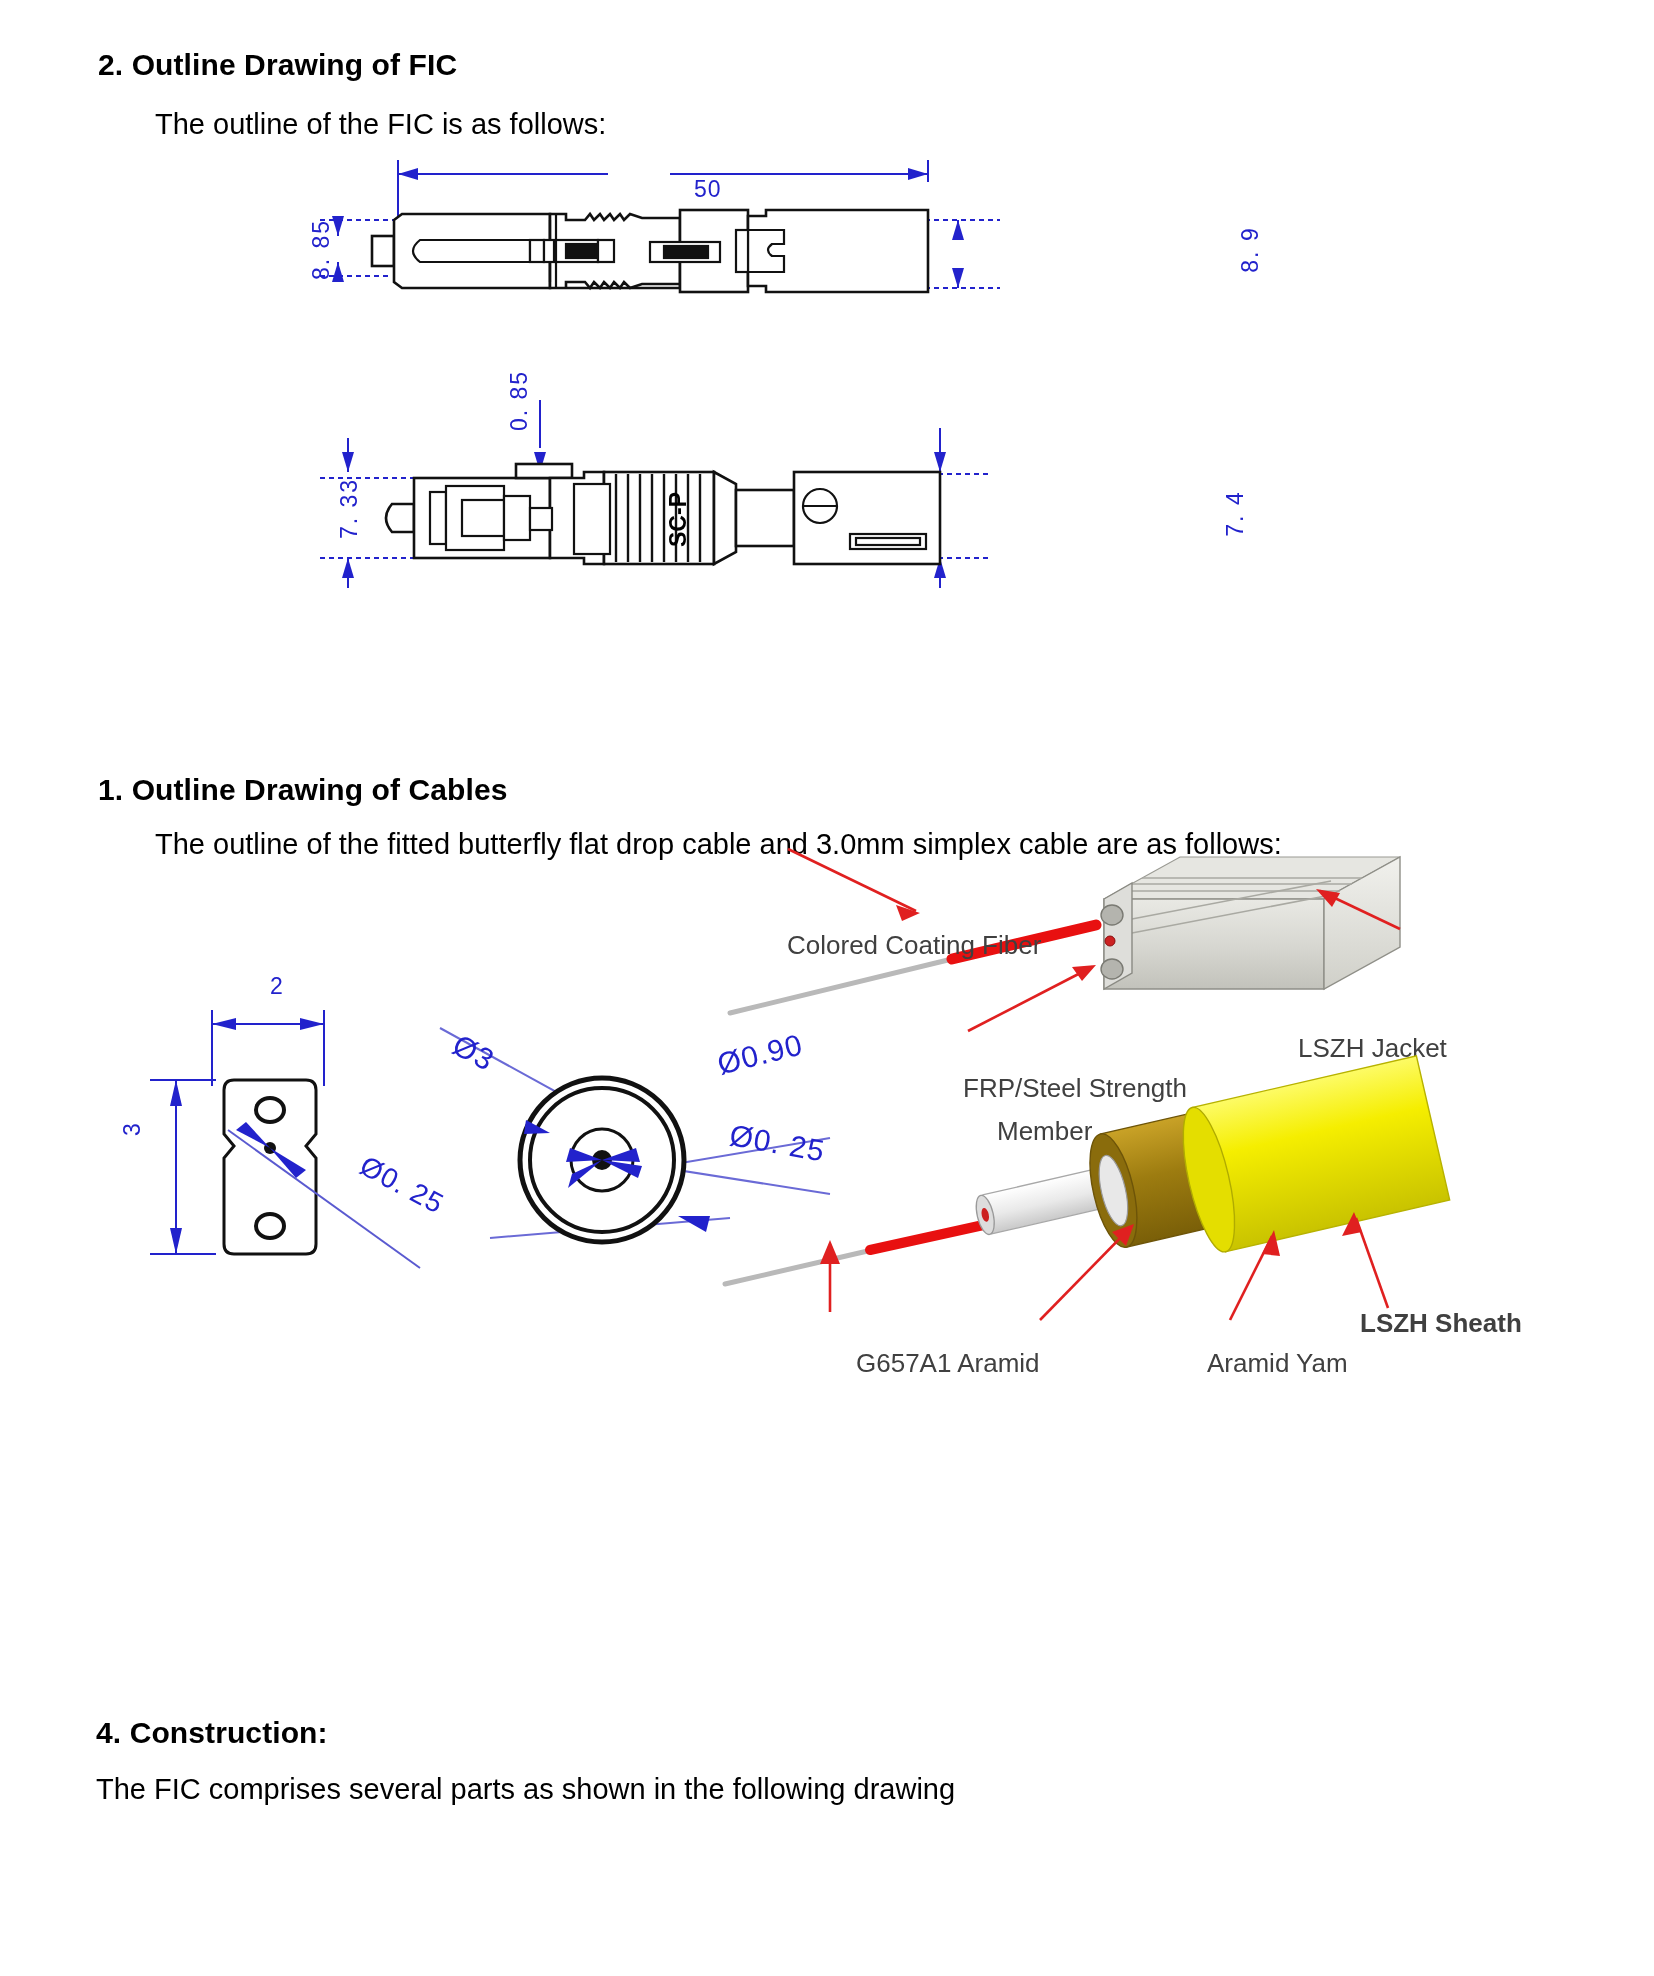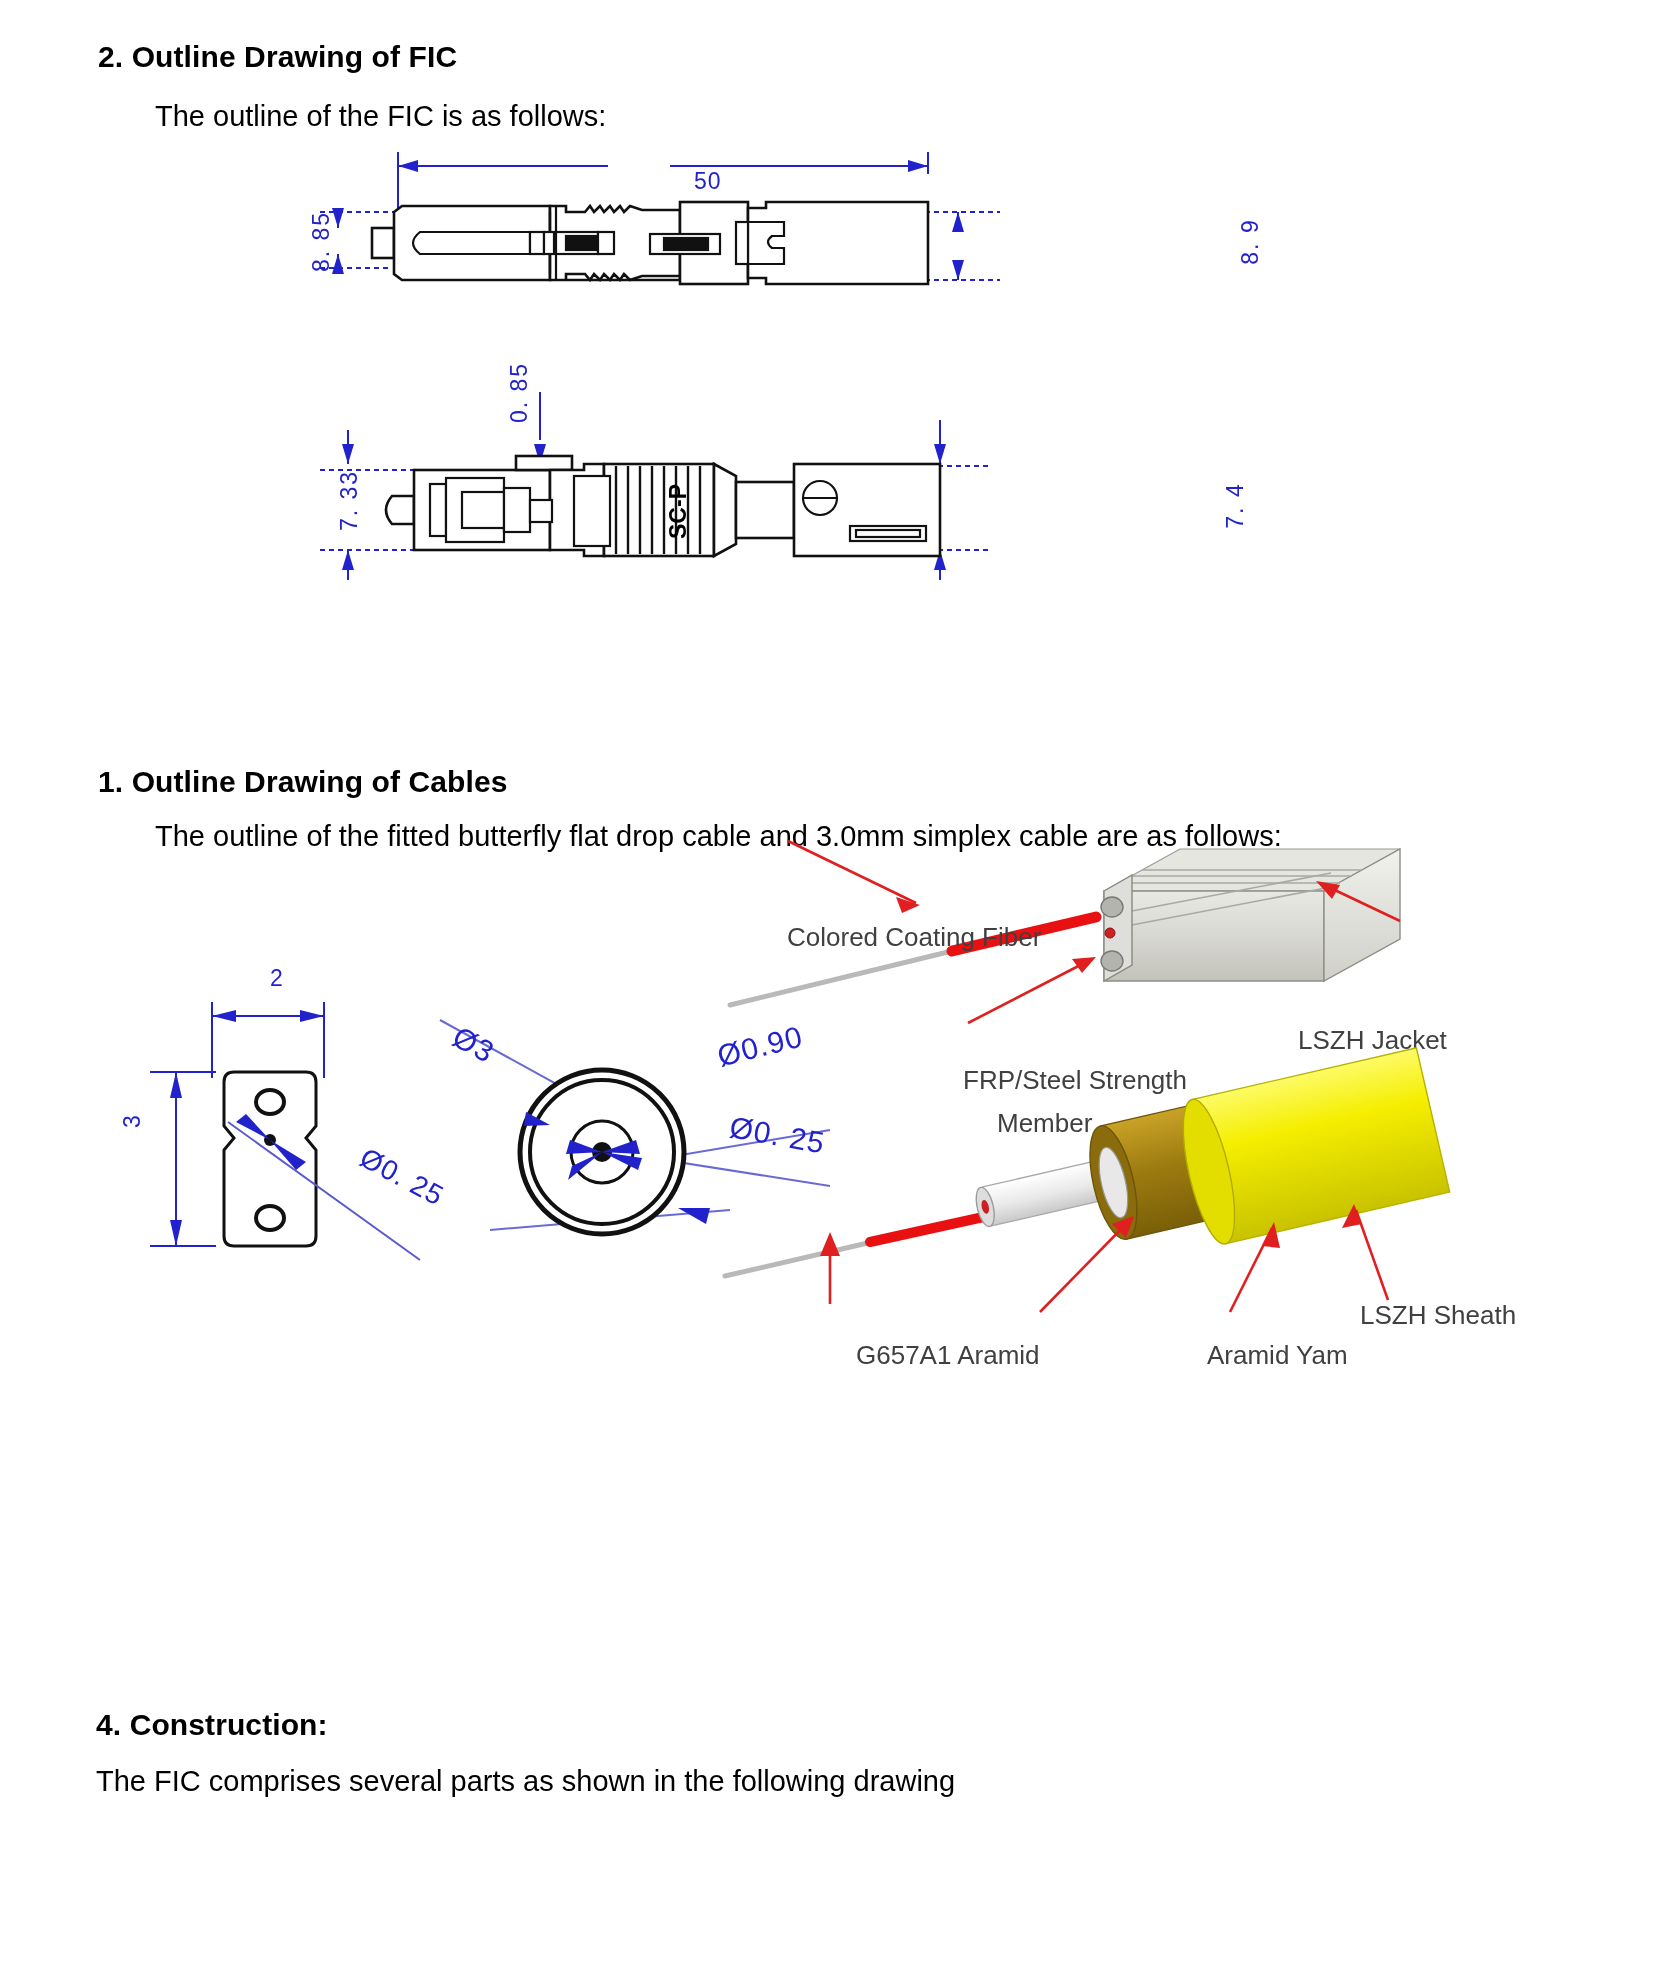--- a/index.html
+++ b/index.html
@@ -1,21 +1,21 @@
 <!DOCTYPE html>
 <html><head>
 <meta charset="utf-8">
 <style>
   html,body{margin:0;padding:0;background:#ffffff;}
   body{
     width:1654px;height:1976px;position:relative;overflow:hidden;
     font-family:"Liberation Sans","DejaVu Sans",sans-serif;
     color:#000;
   }
-  .abs{position:absolute;}
+  .abs{position:absolute;margin-top:8px;}
 
   
   .h-sec{
     font-size:30px;font-weight:bold;letter-spacing:.1px;white-space:nowrap;
   }
   .p-sec{
     font-size:29px;font-weight:normal;white-space:nowrap;
   }
 
   
@@ -393,16 +393,16 @@
       <polygon points="-70,172 -80,196 -60,196"></polygon>
       <polygon points="234,156 212,164 226,178"></polygon>
       <polygon points="374,162 362,186 380,188"></polygon>
       <polygon points="454,144 442,168 462,164"></polygon>
     </g>
   </svg>
 </div>
 
 <div class="abs lbl" style="left:856px;top:1340px;">G657A1 Aramid</div>
 <div class="abs lbl" style="left:1207px;top:1340px;">Aramid Yam</div>
-<div class="abs lbl" style="left:1360px;top:1300px;">LSZH Sheath</div>
+<div class="abs lbl" style="left:1360px;top:1300px;font-weight:bold;">LSZH Sheath</div>
 
 <div class="abs h-sec" style="left:96px;top:1708px;">4. Construction:</div>
 <div class="abs p-sec" style="left:96px;top:1765px;">The FIC comprises several parts as shown in the following drawing</div>
 
 </body></html>

